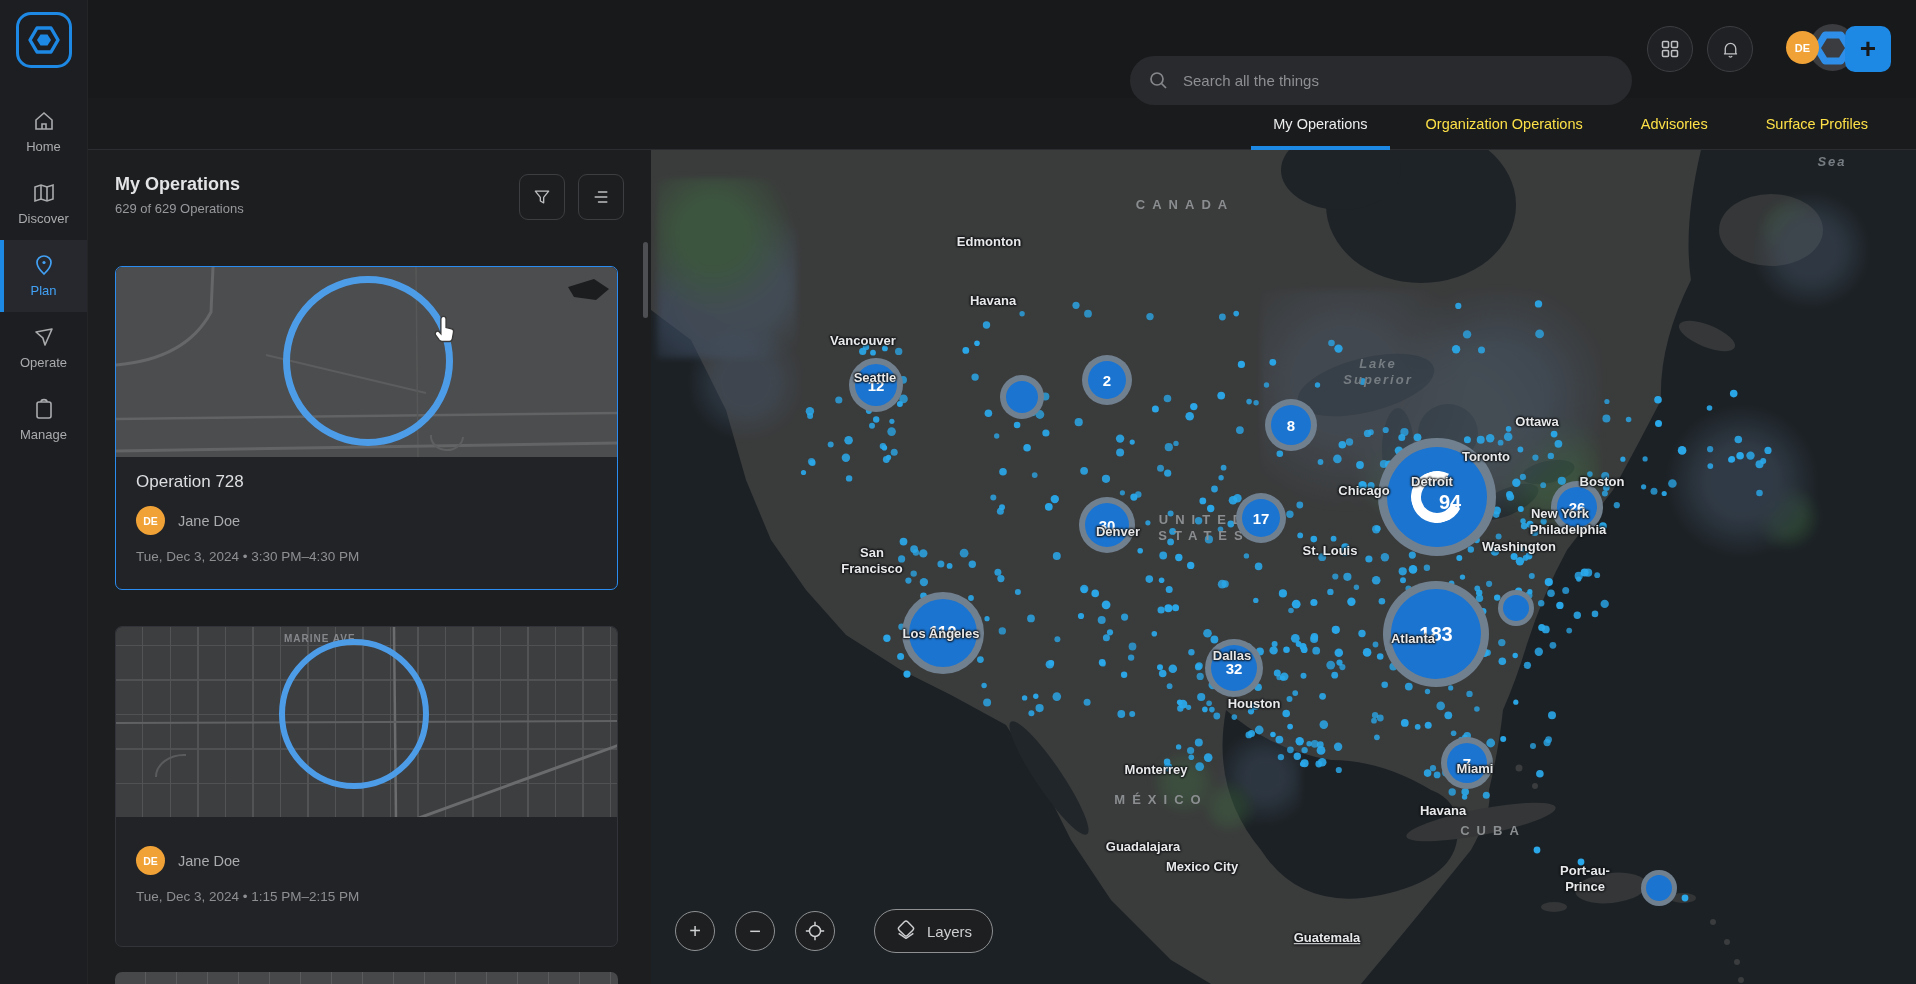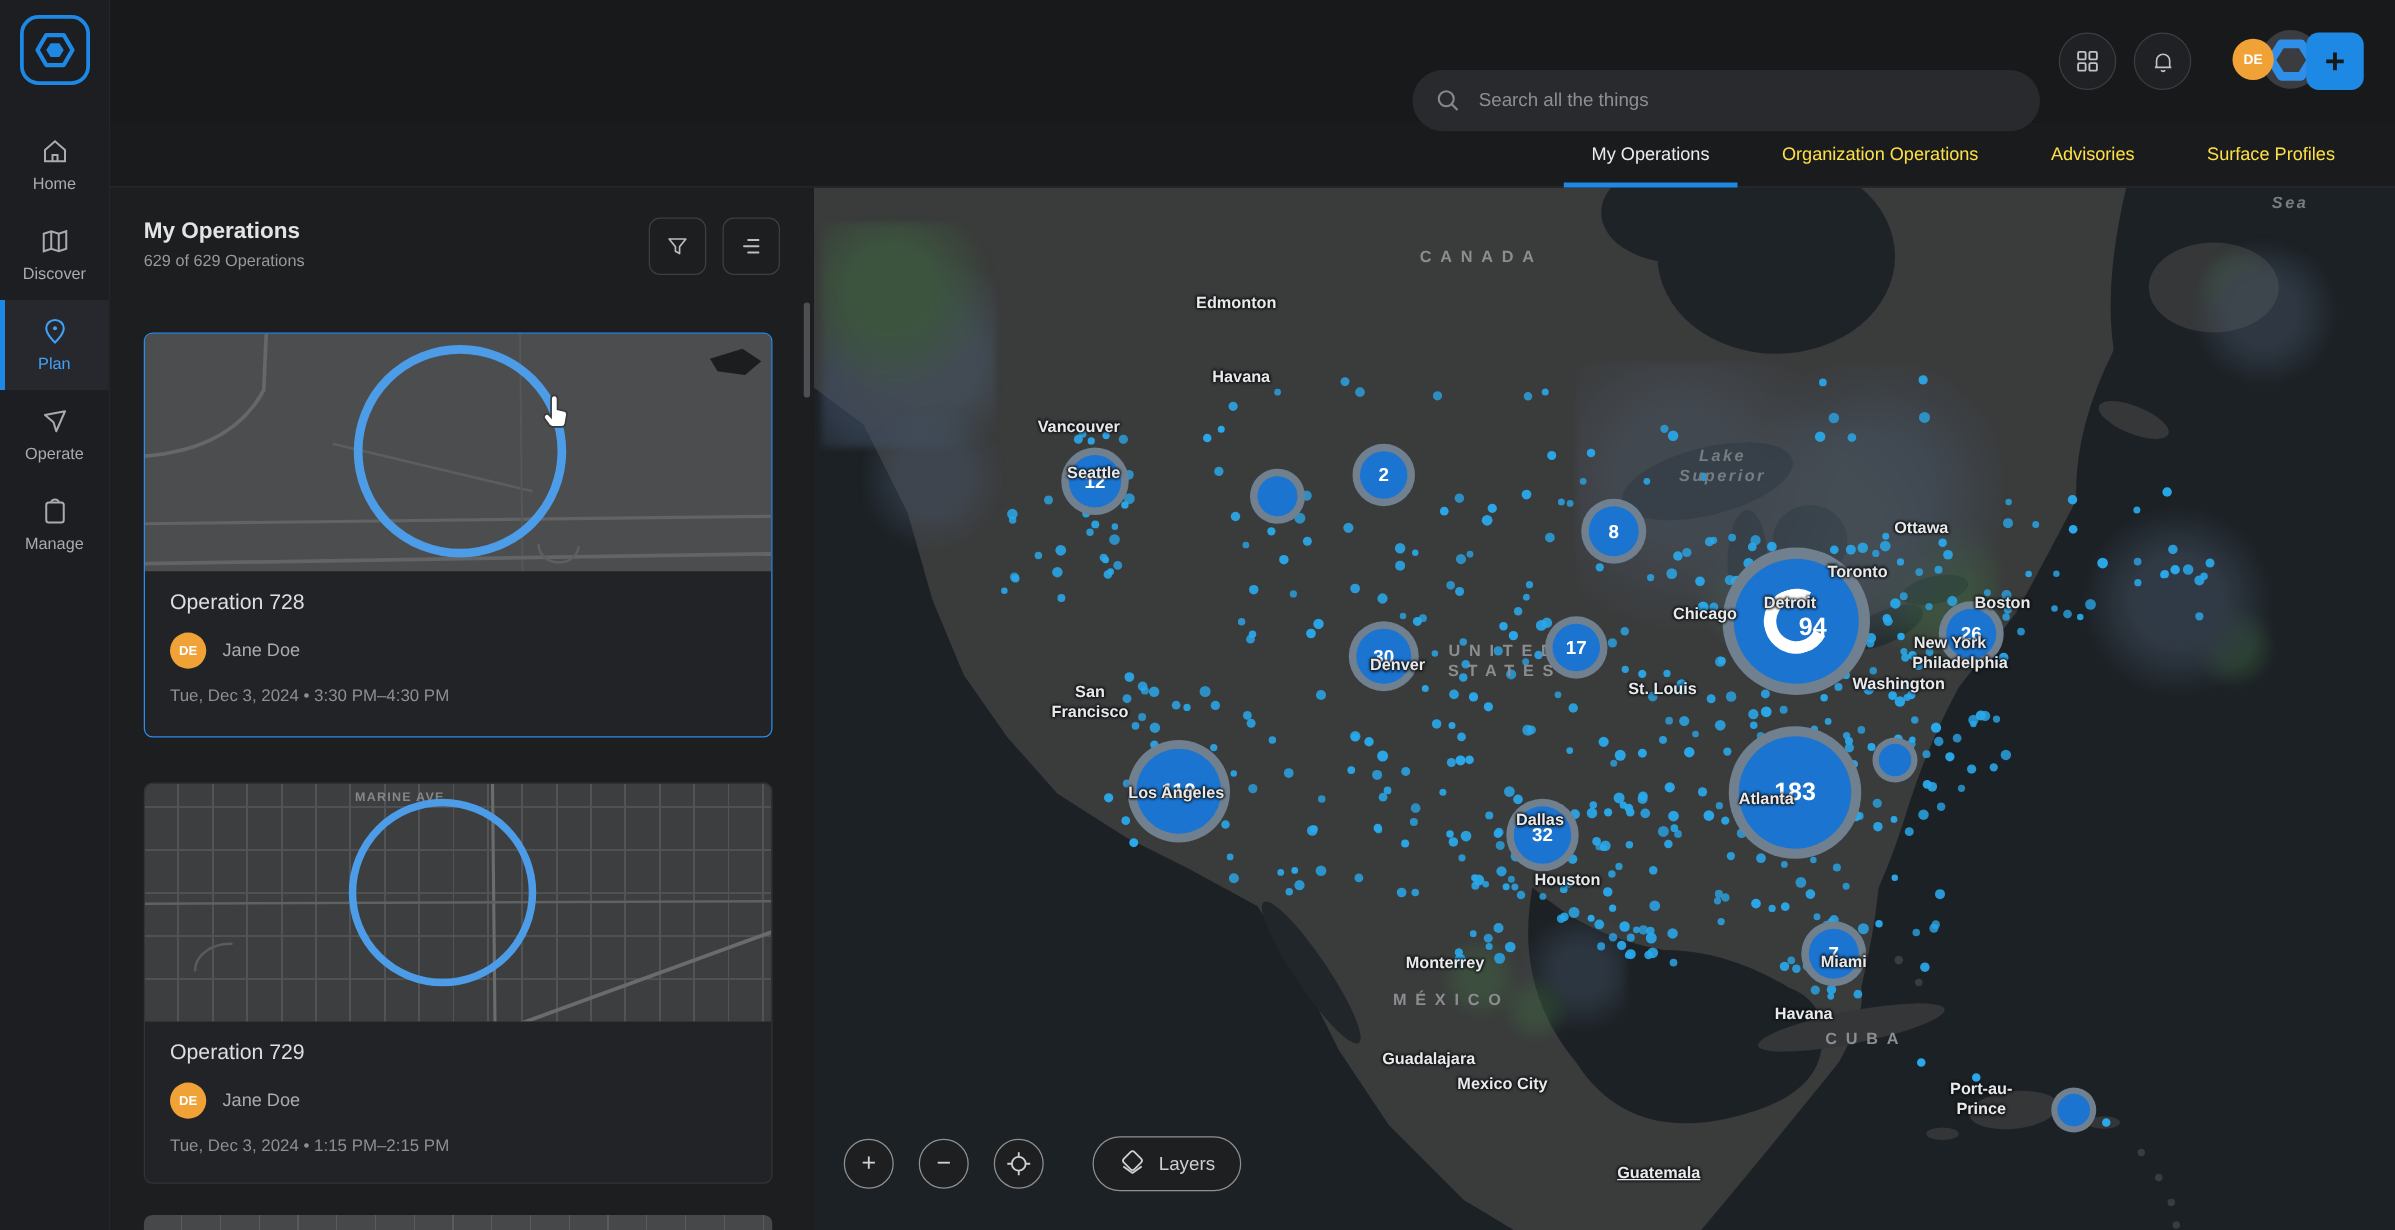--- a/index.html
+++ b/index.html
@@ -246,21 +246,20 @@
         <svg width="503" height="192" style="position:absolute;left:0;top:0">
           <path d="M278 0 L280 192" stroke="#6b6c6d" stroke-width="2.5" fill="none"></path>
           <path d="M0 96 L503 94" stroke="#606162" stroke-width="2" fill="none"></path>
           <path d="M300 192 L503 118" stroke="#6a6b6c" stroke-width="3" fill="none"></path>
           <path d="M40 150 a28 22 0 0 1 30 -22" stroke="#5a5b5c" stroke-width="2" fill="none"></path>
         </svg>
         <span class="street-label" style="left:168px;top:6px">MARINE AVE</span>
         <div class="geo-circle" style="width:150px;height:150px;left:163px;top:12px;border-width:6px"></div>
       </div>
       <div class="card-body">
-        <div class="card-title">Operation 729</div>
         <div class="owner-row">
           <span class="owner-avatar">DE</span>
           <span class="owner-name">Jane Doe</span>
         </div>
         <div class="card-date">Tue, Dec 3, 2024 • 1:15 PM–2:15 PM</div>
       </div>
     </article>
 
     <div class="card-partial"></div>
   </section>

